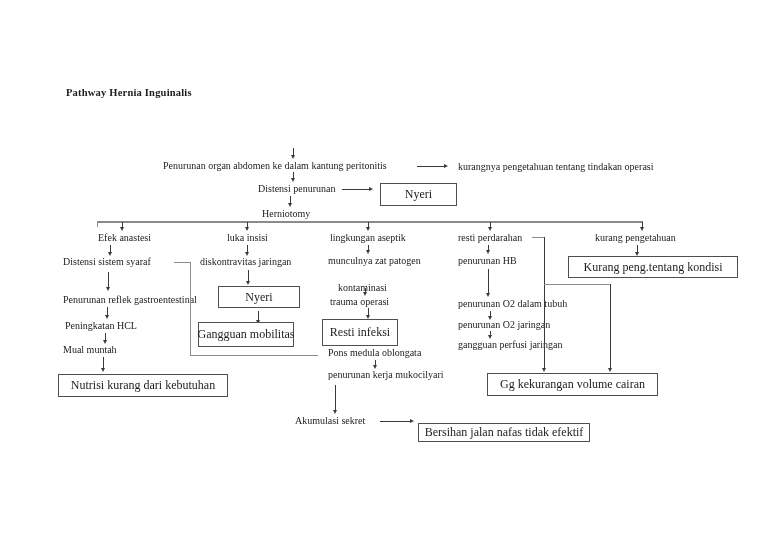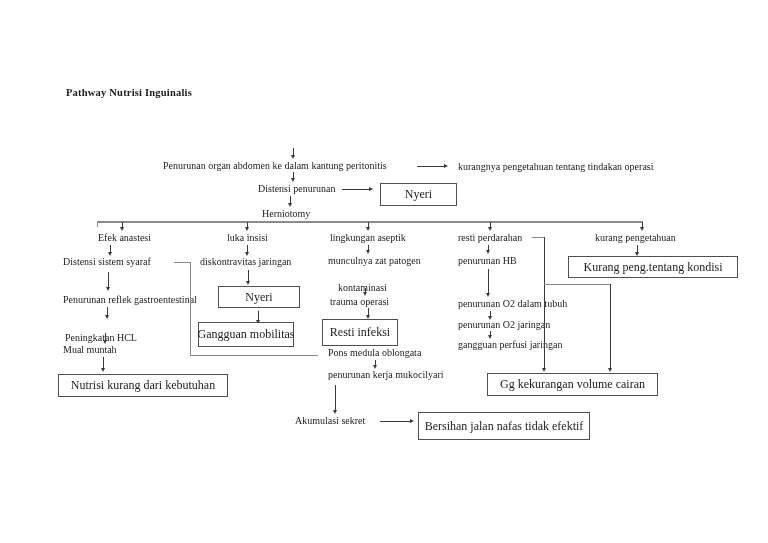--- a/index.html
+++ b/index.html
@@ -35,21 +35,21 @@
   
   .lh{position:absolute;height:1px;background:var(--line);}
   .lv{position:absolute;width:1px;background:var(--line);}
   .main{height:2px;}
 </style>
 </head>
 <body>
 
 <div class="page">
 
-  <span class="n title" style="left:66px;top:87px">Pathway Nutrisi Inguinalis</span>
+  <span class="n title" style="left:66px;top:87px">Pathway Hernia Inguinalis</span>
 
   <div class="av" style="left:293px;top:148px;height:7px"></div>
   <span class="n" style="left:163px;top:160px">Penurunan organ abdomen ke dalam kantung peritonitis</span>
   <div class="ah" style="left:417px;top:166px;width:27px"></div>
   <span class="n" style="left:458px;top:161px">kurangnya pengetahuan tentang tindakan operasi</span>
   <div class="av" style="left:293px;top:172px;height:6px"></div>
   <span class="n" style="left:258px;top:183px">Distensi penurunan</span>
   <div class="ah" style="left:342px;top:189px;width:27px"></div>
   <div class="b" style="left:380px;top:183px;width:77px;height:23px">
       <span>Nyeri</span>
@@ -64,21 +64,21 @@
   <div class="av" style="left:368px;top:222px;height:5px"></div>
   <div class="av" style="left:490px;top:222px;height:5px"></div>
   <div class="av" style="left:642px;top:222px;height:5px"></div>
 
   <span class="n" style="left:98px;top:232px">Efek anastesi</span>
   <div class="av" style="left:110px;top:245px;height:7px"></div>
   <span class="n" style="left:63px;top:256px">Distensi sistem syaraf</span>
   <div class="av" style="left:108px;top:272px;height:15px"></div>
   <span class="n" style="left:63px;top:294px">Penurunan reflek gastroentestinal</span>
   <div class="av" style="left:107px;top:307px;height:8px"></div>
-  <span class="n" style="left:65px;top:332px">Peningkatan HCL</span>
+  <span class="n" style="left:65px;top:320px">Peningkatan HCL</span>
   <div class="av" style="left:105px;top:333px;height:7px"></div>
   <span class="n" style="left:63px;top:344px">Mual muntah</span>
   <div class="av" style="left:103px;top:357px;height:11px"></div>
   <div class="b" style="left:58px;top:374px;width:170px;height:23px">
       <span>Nutrisi kurang dari kebutuhan</span>
     </div>
 
   <div class="lh" style="left:174px;top:262px;width:17px"></div>
   <div class="lv" style="left:190px;top:262px;height:94px"></div>
   <div class="lh" style="left:190px;top:355px;width:128px"></div>
@@ -104,21 +104,21 @@
   <div class="av" style="left:368px;top:308px;height:7px"></div>
   <div class="b" style="left:322px;top:319px;width:76px;height:27px">
       <span>Resti infeksi</span>
     </div>
   <span class="n" style="left:328px;top:347px">Pons medula oblongata</span>
   <div class="av" style="left:375px;top:360px;height:5px"></div>
   <span class="n" style="left:328px;top:369px">penurunan kerja mukocilyari</span>
   <div class="av" style="left:335px;top:385px;height:25px"></div>
   <span class="n" style="left:295px;top:415px">Akumulasi sekret</span>
   <div class="ah" style="left:380px;top:421px;width:30px"></div>
-  <div class="b" style="left:418px;top:412px;width:172px;height:28px">
+  <div class="b" style="left:418px;top:423px;width:172px;height:19px">
       <span>Bersihan jalan nafas tidak efektif</span>
     </div>
 
   <span class="n" style="left:458px;top:232px">resti perdarahan</span>
   <div class="av" style="left:488px;top:245px;height:5px"></div>
   <span class="n" style="left:458px;top:255px">penurunan HB</span>
   <div class="av" style="left:488px;top:269px;height:24px"></div>
   <span class="n" style="left:458px;top:298px">penurunan O2 dalam tubuh</span>
   <div class="av" style="left:490px;top:311px;height:5px"></div>
   <span class="n" style="left:458px;top:319px">penurunan O2 jaringan</span>

